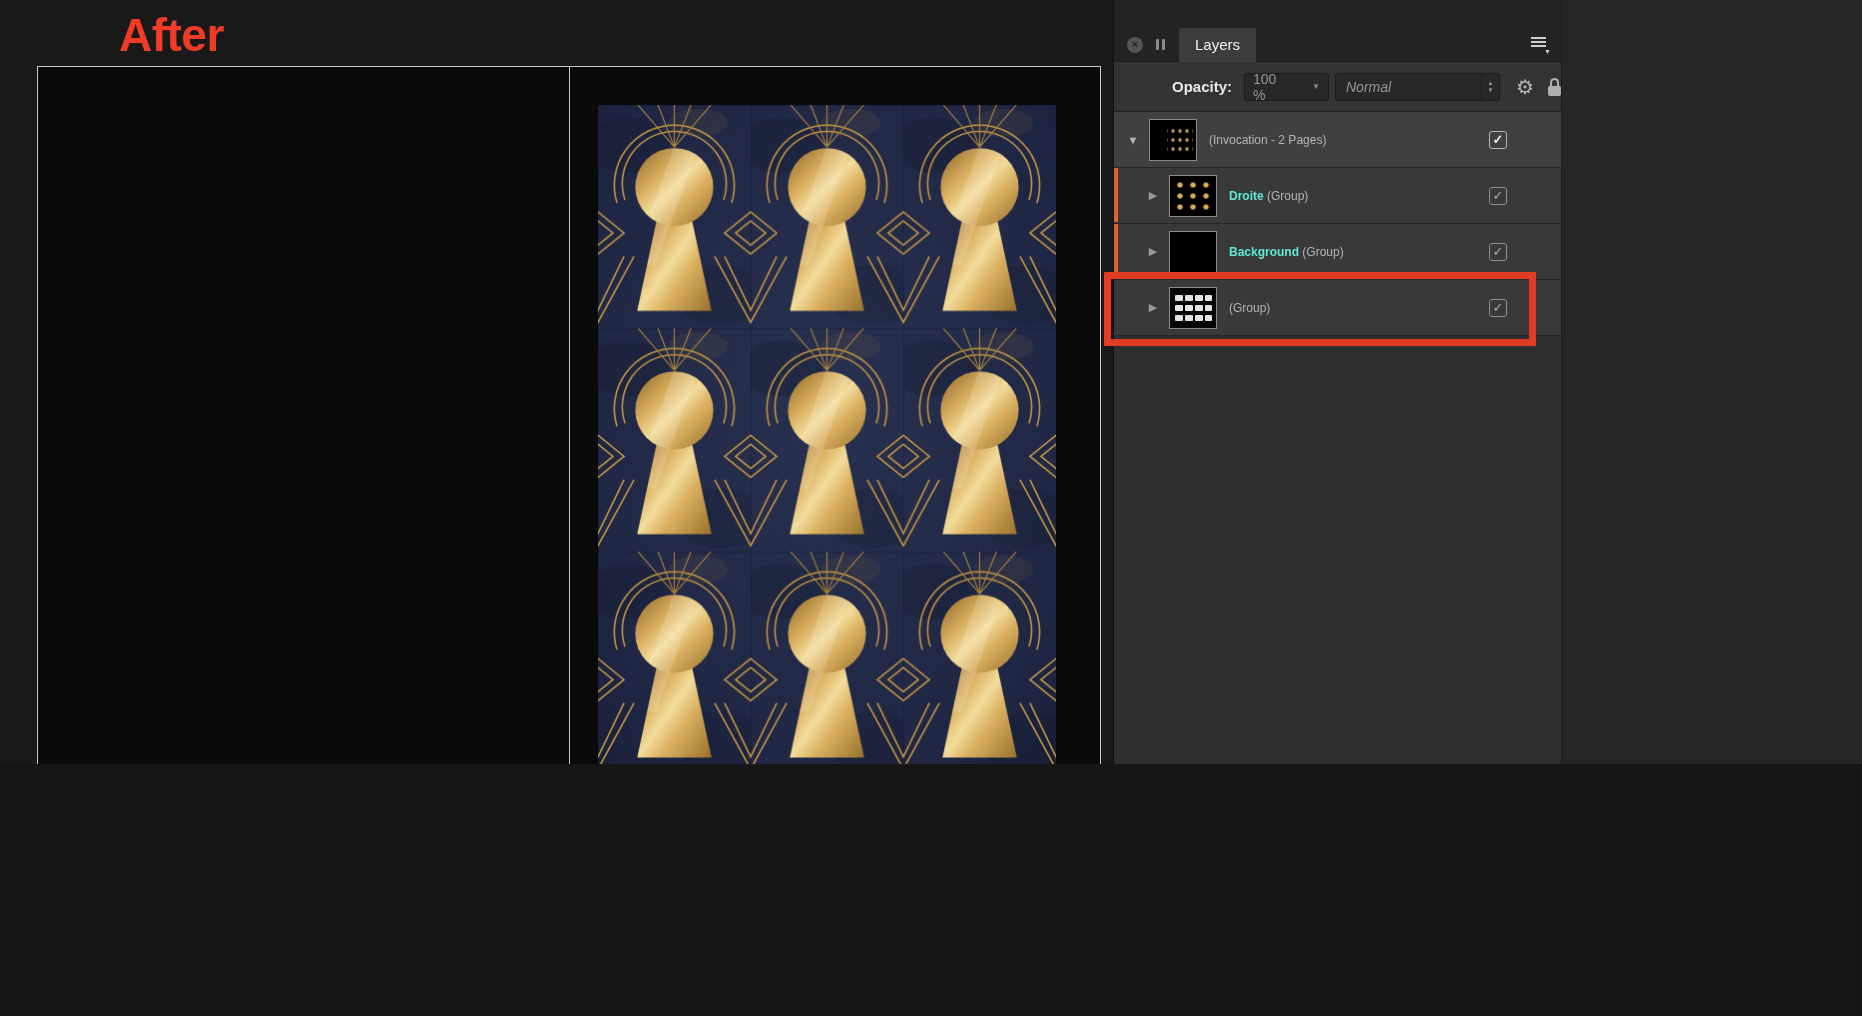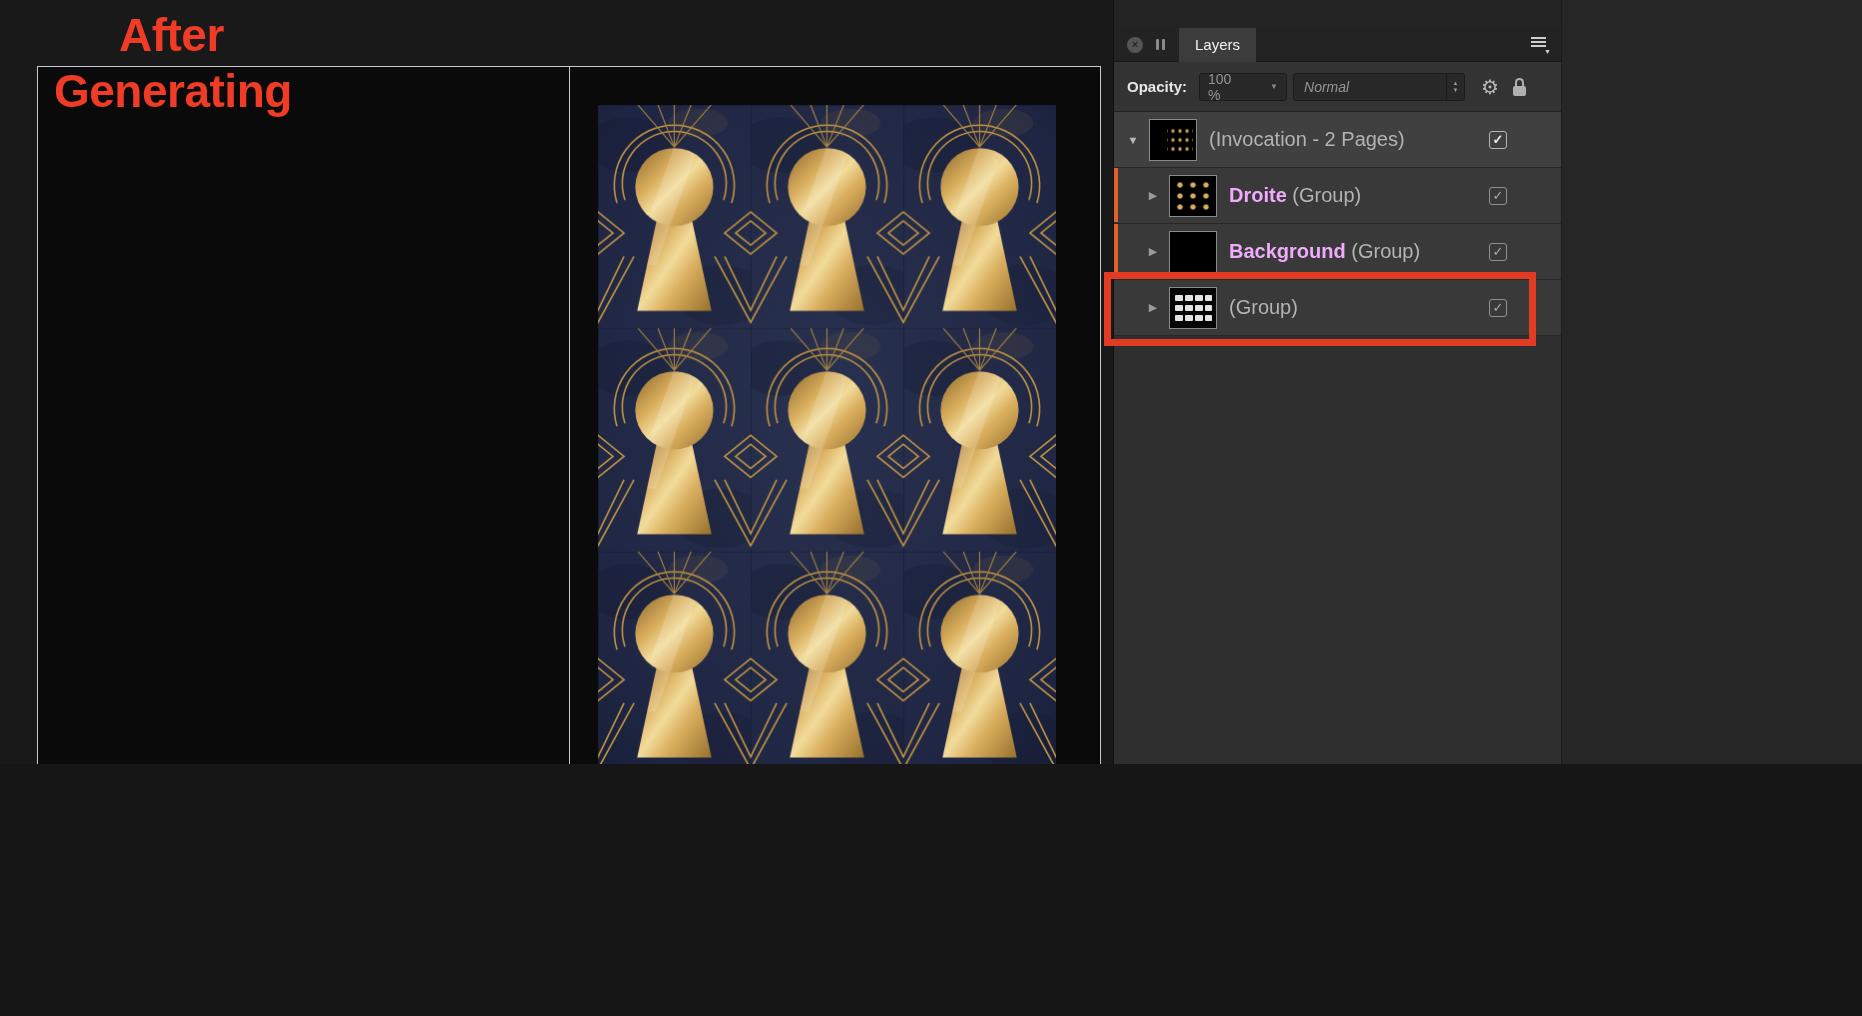--- a/index.html
+++ b/index.html
@@ -50,21 +50,21 @@
     margin-left:14px; height:34px; padding:4px 16px; background:#3c3c3c;
     color:#f2f2f2; font-size:15px; display:flex; align-items:center;
   }
   .menu-icon { position:absolute; right:12px; top:9px; width:18px; height:16px; }
   .menu-icon .bars { display:flex; flex-direction:column; gap:2px; width:15px; }
   .menu-icon .bars i { display:block; height:2px; background:#cfcfcf; }
   .menu-icon .caret { position:absolute; right:-2px; bottom:-2px; font-size:7px; color:#cfcfcf; }
 
   .opacity-row {
     height:50px; background:#333333; border-bottom:1px solid #202020;
-    display:flex; align-items:center;
+    display:flex; align-items:center;padding-left:45px;
   }
   .opacity-label { margin-left:13px; color:#e8e8e8; font-size:15px; font-weight:600; }
   .select-box {
     height:28px; background:#282828; border:1px solid #1b1b1b; border-radius:3px;
     display:flex; align-items:center; color:#959595; font-size:14px;gap:32px;
   }
   .opacity-select { width:88px; margin-left:12px; padding:0 8px; justify-content:space-between; }
   .opacity-select .dd { font-size:8px; color:#8a8a8a; }
   .blend-select { width:172px; margin-left:6px; padding-left:10px; position:relative;font-style:italic; }
   .stepper {
@@ -94,22 +94,22 @@
   .thumb-dots-small {
     position:absolute; right:3px; top:6px; bottom:6px; width:26px;
     background-image:radial-gradient(#c9a050 1.2px, transparent 1.8px);
     background-size:7px 9px; background-position:center;
   }
   .thumb-dots-big {
     position:absolute; left:4px; right:4px; top:4px; bottom:4px;
     background-image:radial-gradient(#d8ae5c 2.6px, transparent 3.2px);
     background-size:13px 11px; background-position:center;
   }
-  .row-label { margin-left:12px; font-size:20px; color:#b3b3b3; white-space:nowrap; }
-  .layer-name { font-weight:bold; color:#f0abfc;text-align:center; }
+  .row-label { margin-left:12px; font-size:12px; color:#b3b3b3; white-space:nowrap; }
+  .layer-name { font-weight:bold; color:#5eead4;text-align:center; }
   .checkbox {
     position:absolute; right:54px; top:50%; transform:translateY(-50%);
     width:18px; height:18px; border:1px solid #8f8f8f; border-radius:3px;
     display:flex; align-items:center; justify-content:center;
     color:#aaaaaa; font-size:13px;
   }
   .row-0 .checkbox { border-color:#b5b5b5; color:#e8e8e8; font-weight:bold; }
 
   
   .annotation-rect {
@@ -118,21 +118,20 @@
   }
 </style>
 </head>
 <body>
 
 <div class="app">
 
   <div class="canvas-area">
 
     <div class="caption-line caption-1">After</div>
-    <div class="caption-line caption-2">Generating</div>
 
     <div class="spread">
       <div class="page-divider"></div>
 
       <div class="pattern-wrap">
         <svg width="458" height="670" viewBox="0 0 458 670">
           <defs>
             <linearGradient id="goldg" x1="0" y1="0" x2="1" y2="1">
               <stop offset="0" stop-color="#8a6428"></stop>
               <stop offset="0.33" stop-color="#d9ae5e"></stop>

